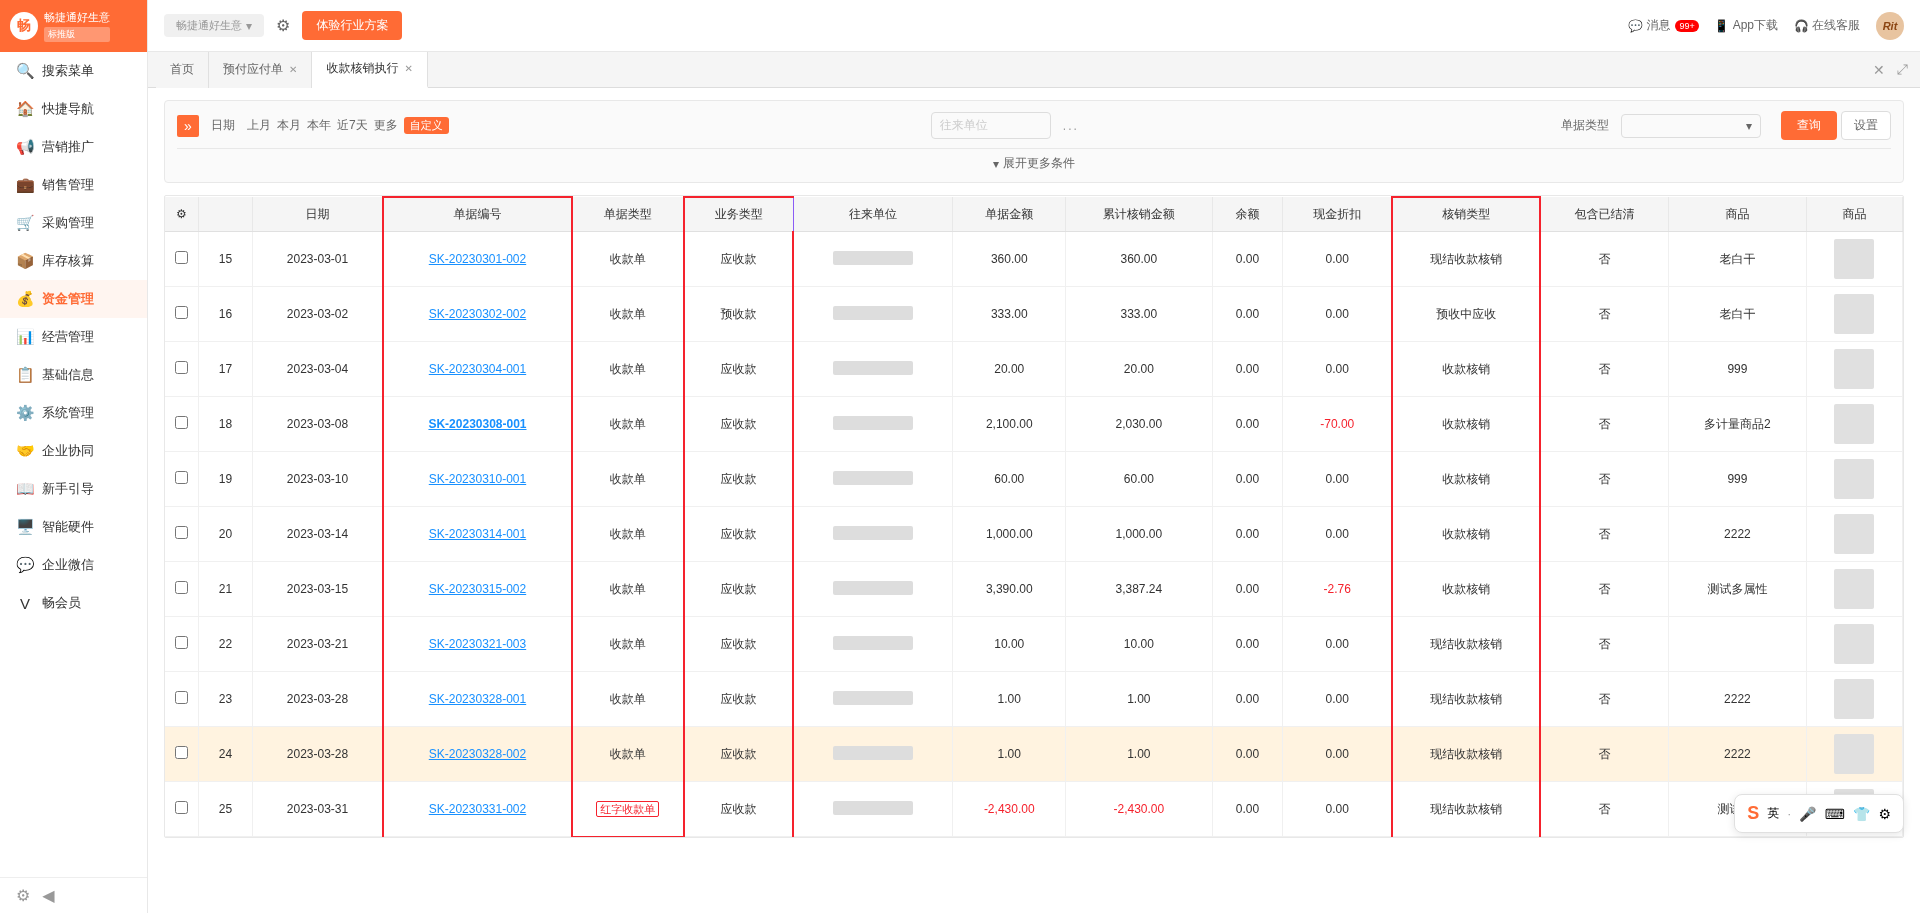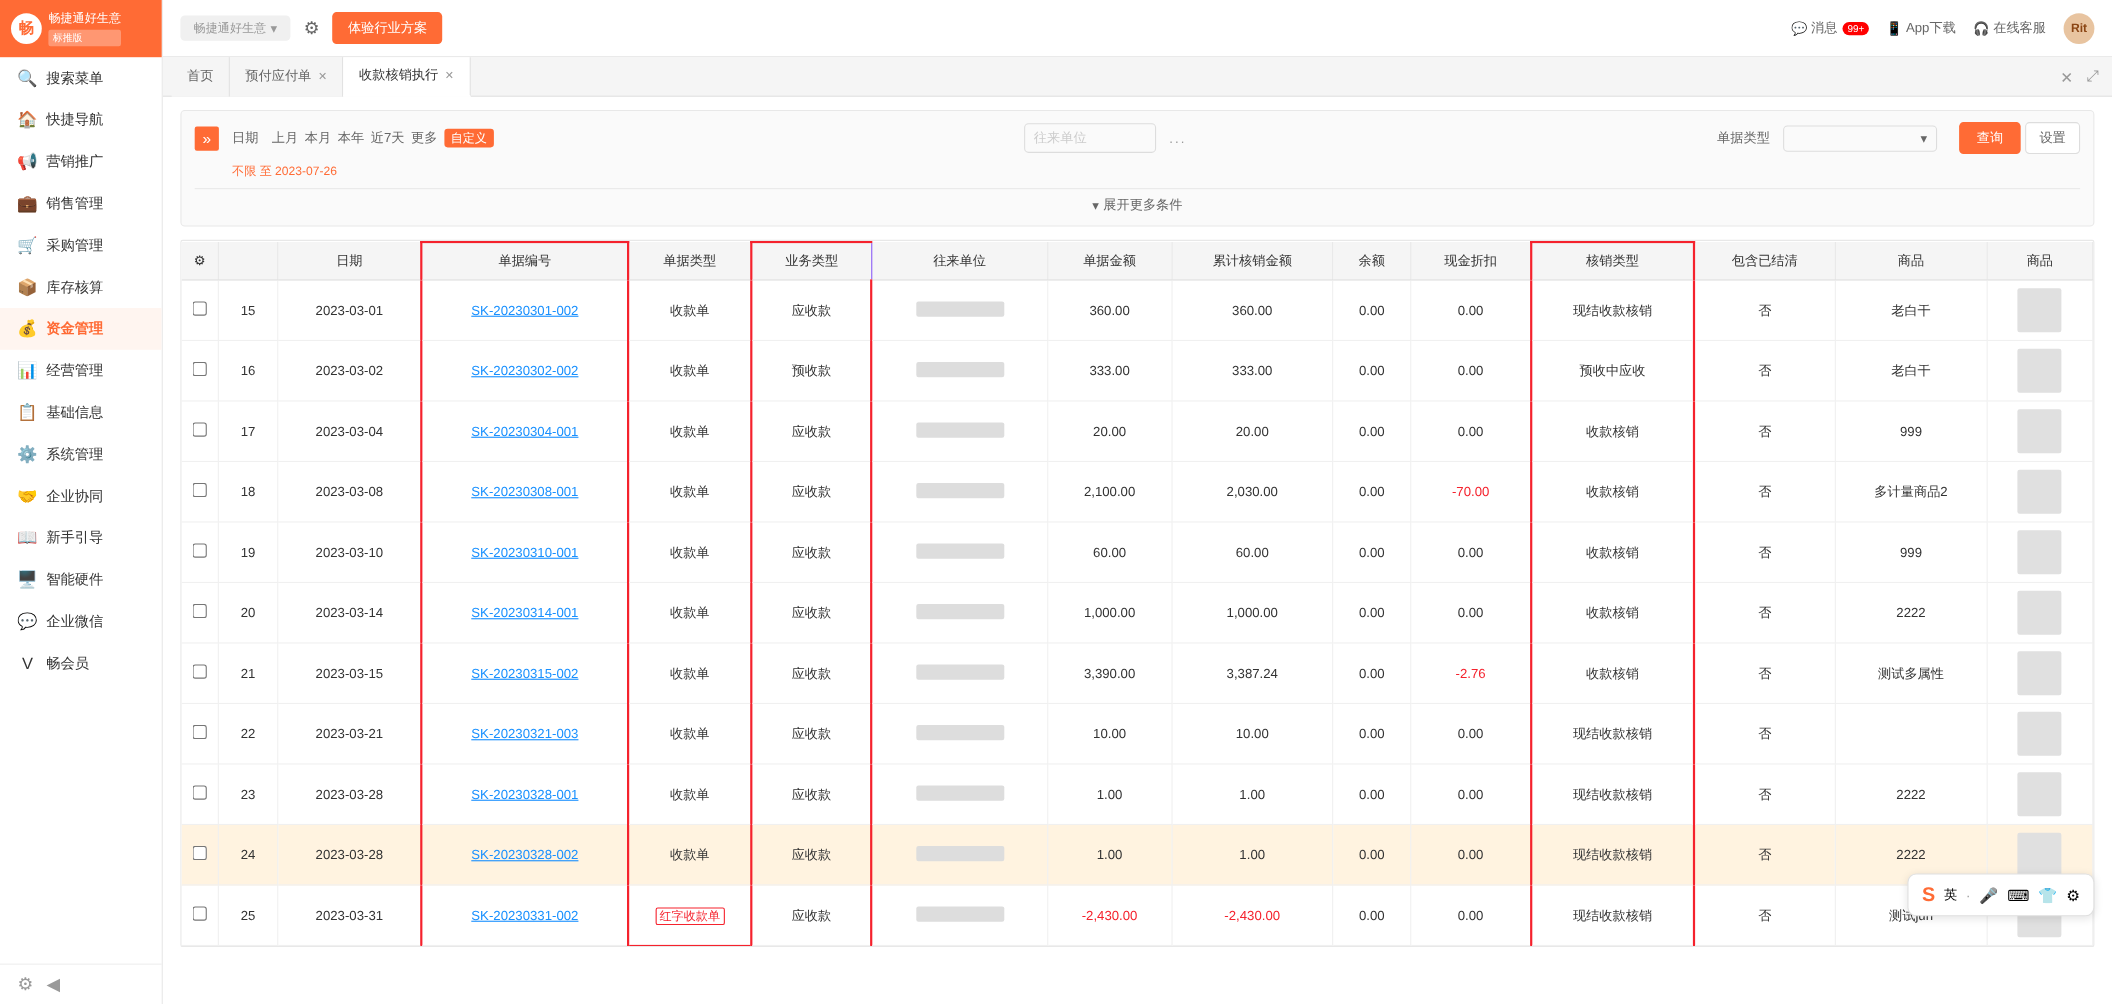--- a/index.html
+++ b/index.html
@@ -66,21 +66,21 @@
       display: flex; align-items: center; gap: 4px;
     }
     .industry-btn {
       background: #ff6b35; color: white;
       border: none; border-radius: 4px;
       padding: 6px 14px; font-size: 12px; cursor: pointer;
     }
     .header-right { margin-left: auto; display: flex; align-items: center; gap: 16px; font-size: 12px; color: #666; }
     .badge-num { position: absolute; top: -6px; right: -8px; background: red; color: white; border-radius: 8px; font-size: 9px; padding: 1px 4px; }
     .header-right-item { display: flex; align-items: center; gap: 3px; cursor: pointer; }
-    .avatar { width: 28px; height: 28px; background: #e0e0e0; border-radius: 50%; }
+    .avatar { width: 28px; height: 28px; background: #e0e0e0; border-radius: 50%; font-style: italic; }
 
     
     .tabs-bar {
       background: #f5f5f5;
       display: flex; align-items: center;
       border-bottom: 1px solid #ddd;
       height: 36px; padding: 0 8px; gap: 0;
     }
     .tab {
       padding: 0 14px; height: 36px;
@@ -330,24 +330,20 @@
           <span class="filter-label">单据类型</span>
           <div class="filter-select">
             <span></span>
             <span>▾</span>
           </div>
           <div style="display:flex;flex-direction:row;gap:4px;margin-left:8px;">
             <button class="filter-query-btn">查询</button>
             <button class="filter-set-btn">设置</button>
           </div>
         </div>
-        <div class="filter-row">
-          <span style="width:22px;"></span>
-          <span class="filter-date-range">不限 至 2023-07-26</span>
-        </div>
         <div class="expand-more-btn">
           <span>▾</span>
           <span>展开更多条件</span>
         </div>
       </div>
 
       <div class="table-container">
         <table>
           <thead>
             <tr>
@@ -435,21 +431,21 @@
     <td>否</td>
     <td>999</td>
     <td>
       <span style="display:inline-block;width:40px;height:40px;background:#e0e0e0;border-radius:2px;vertical-align:middle;"></span>
     </td>
   </tr>
               <tr>
     <td><input type="checkbox" style=""></td>
     <td>18</td>
     <td>2023-03-08</td>
-    <td style="border-left:2px solid #f5222d;border-right:2px solid #f5222d;">
+    <td style="border-left:2px solid #f5222d;border-right:2px solid #f5222d;font-weight:bold;">
       <span class="link-cell">SK-20230308-001</span>
     </td>
     <td>
       收款单
     </td>
     <td style="border-left:2px solid #f5222d;border-right:2px solid #f5222d;">应收款</td>
     <td><span style="display:inline-block;width:80px;height:14px;background:#ddd;border-radius:2px;"></span></td>
     <td>2,100.00</td>
     <td>2,030.00</td>
     <td>0.00</td>

